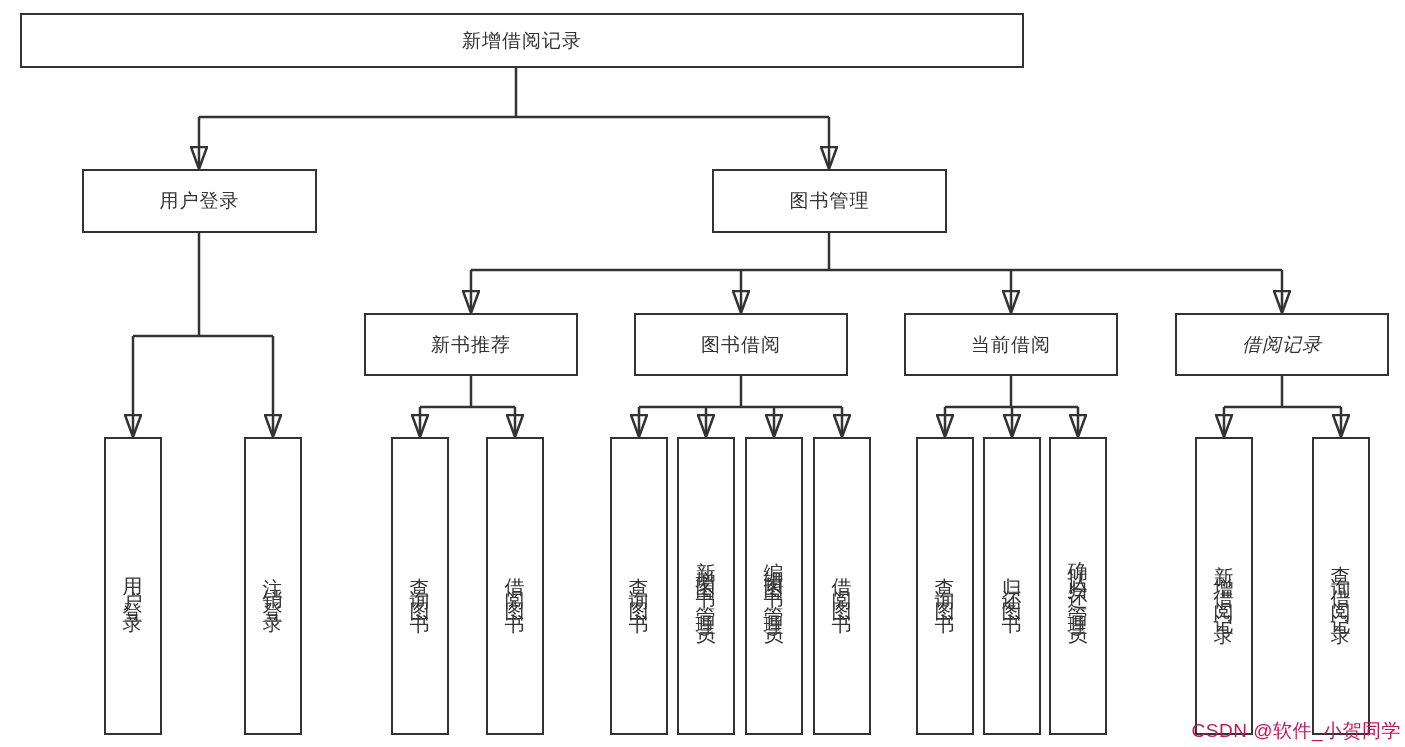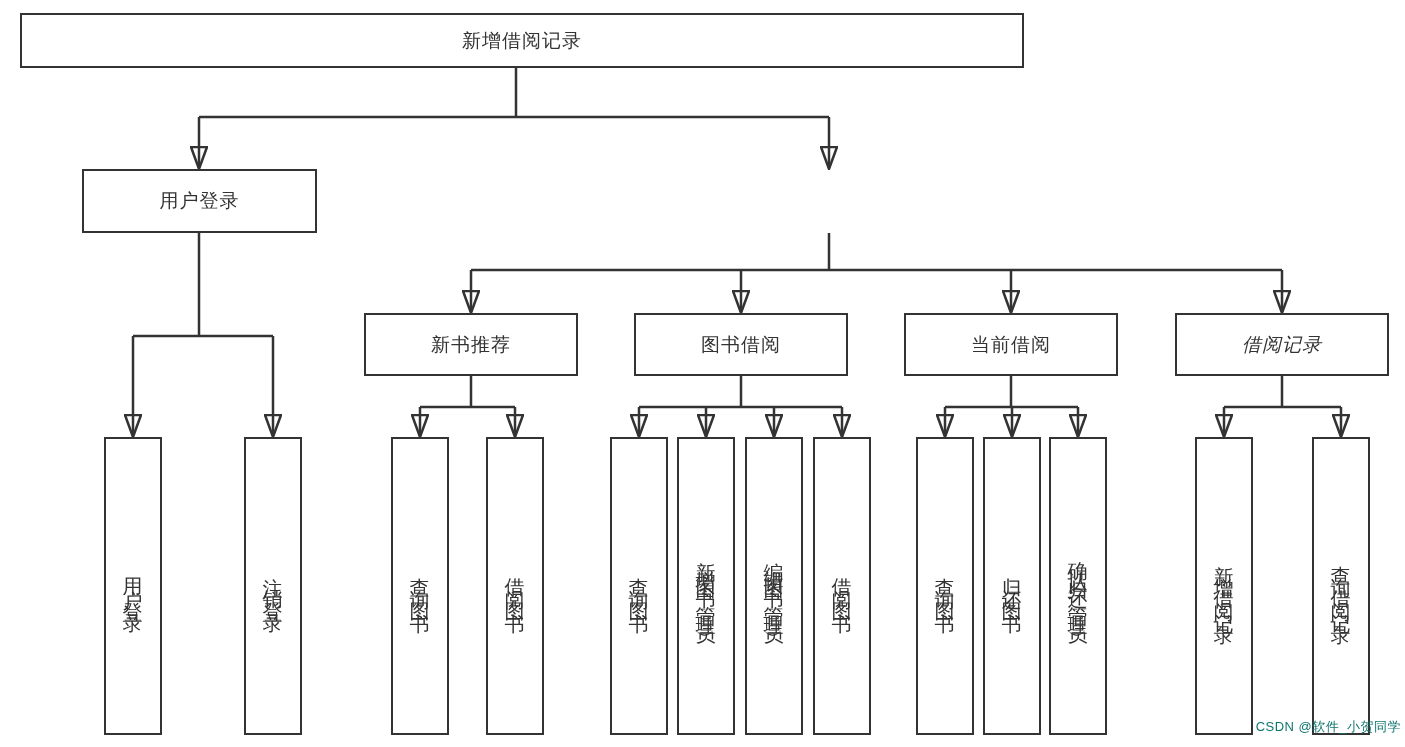--- a/index.html
+++ b/index.html
@@ -19,21 +19,21 @@
     width:58px;height:298px;top:437px;
     display:flex;align-items:center;justify-content:center;z-index:2;
   }
   .leaf span{
     writing-mode:vertical-rl;text-orientation:mixed;
     font-size:20px;letter-spacing:12px;color:#333333;line-height:1;
   }
   .leaf.tight span{letter-spacing:9px;}
   .watermark{
     position:absolute;right:4px;top:718px;z-index:5;
-    font-size:13px;color:#0f766e;letter-spacing:0.5px;white-space:nowrap;text-align:center;
+    font-size:19px;color:#be185d;letter-spacing:0.5px;white-space:nowrap;text-align:center;
   }
 </style>
 </head>
 <body>
 
 <div class="canvas">
 
   <svg class="wires" viewBox="0 0 1405 747" aria-hidden="true">
     <defs>
       <marker id="arrow" markerUnits="userSpaceOnUse" markerWidth="24" markerHeight="18" viewBox="0 0 24 18" refX="22" refY="9" orient="auto">
@@ -77,20 +77,23 @@
     <path d="M1224 407 V436" marker-end="url(#arrow)"></path>
     <path d="M1341 407 V436" marker-end="url(#arrow)"></path>
   </svg>
 
   <div class="node" style="left:20px;top:13px;width:1004px;height:55px;">
     <span>新增借阅记录</span>
   </div>
 
   <div class="node" style="left:82px;top:169px;width:235px;height:64px;">
     <span>用户登录</span>
+  </div>
+  <div class="node" style="left:712px;top:169px;width:235px;height:64px;">
+    <span>图书管理</span>
   </div>
 
   <div class="node" style="left:634px;top:313px;width:214px;height:63px;">
     <span>图书借阅</span>
   </div>
   <div class="node" style="left:364px;top:313px;width:214px;height:63px;">
     <span>新书推荐</span>
   </div>
   <div class="node" style="left:904px;top:313px;width:214px;height:63px;align-items:center;">
     <span>当前借阅</span>

